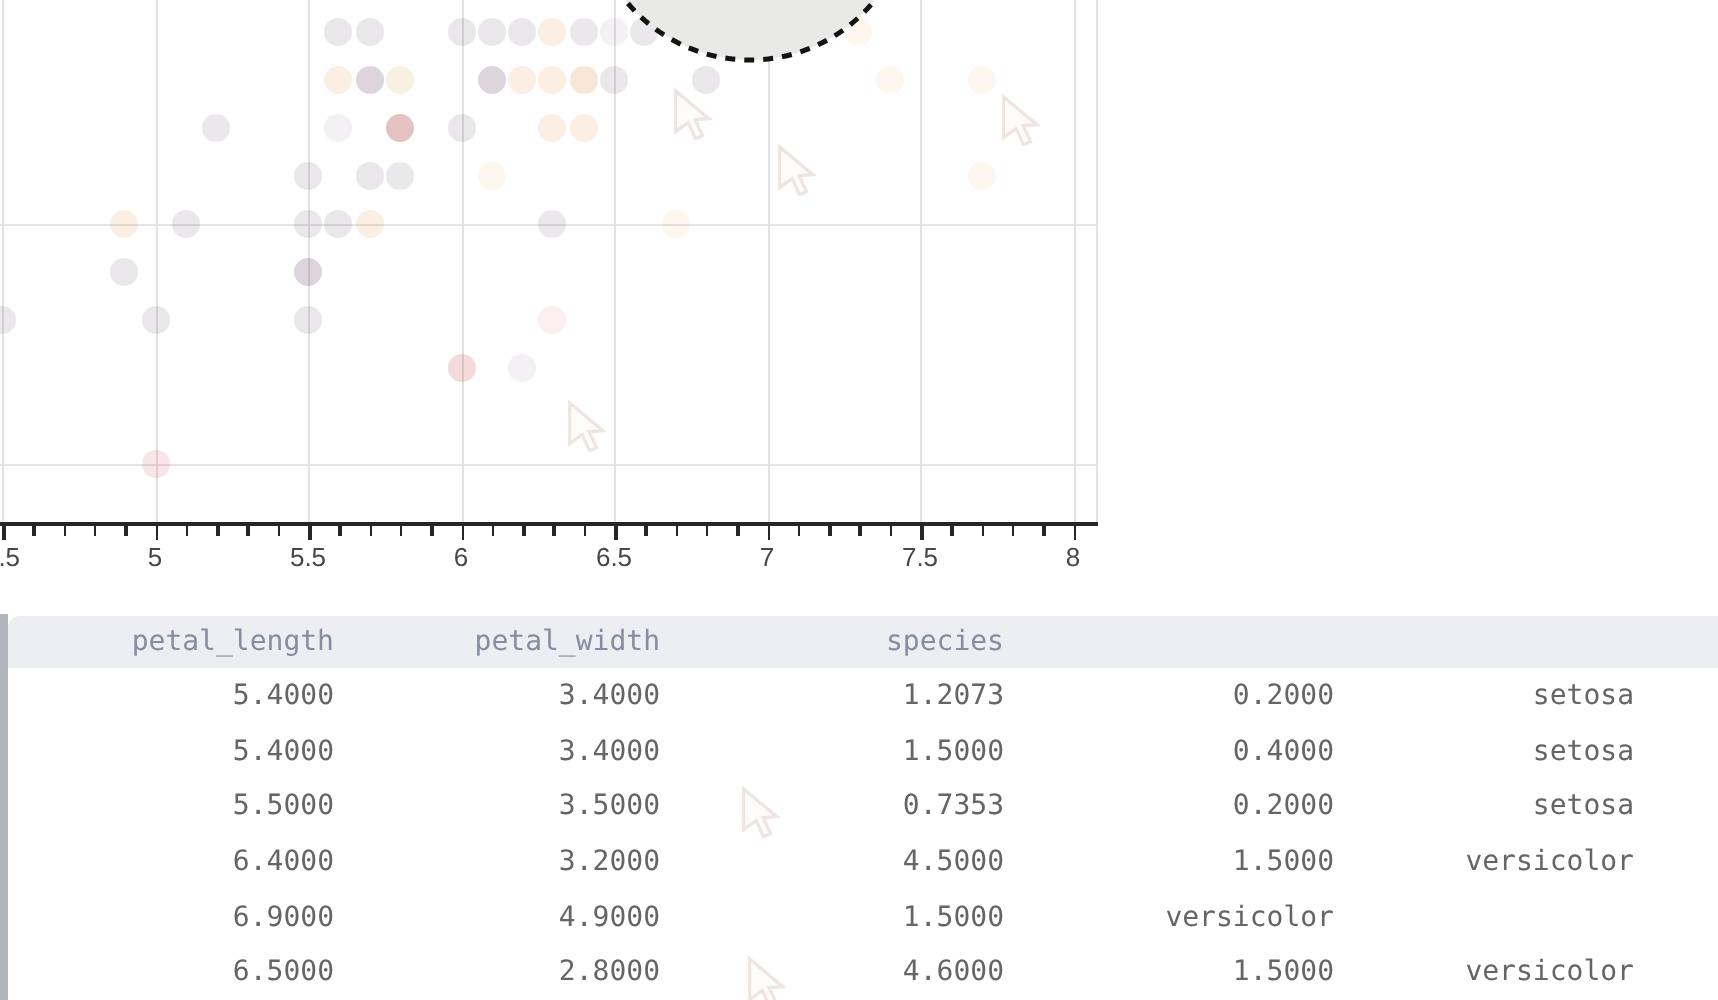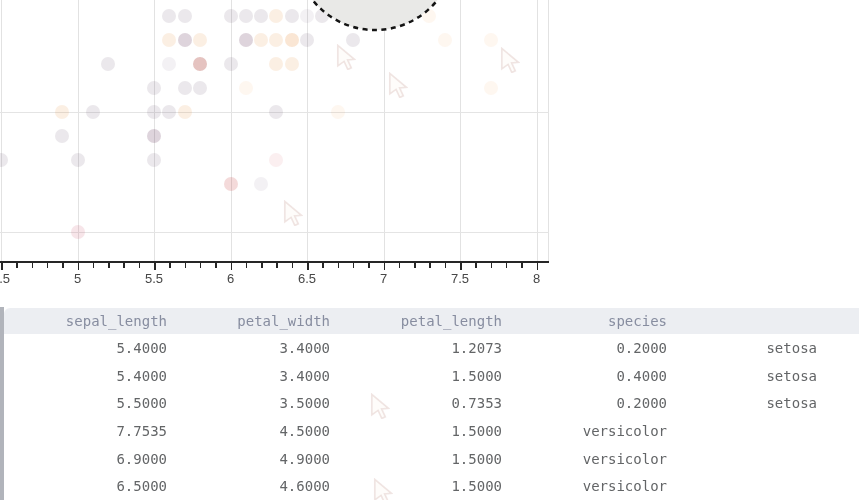--- a/index.html
+++ b/index.html
@@ -167,23 +167,22 @@
           <path d="M1 1 L1 16 L5.6 12.7 L8.3 18.6 L10.9 17.4 L8.2 11.6 L13.2 11.2 Z" fill="rgba(252,247,244,0.55)" stroke="rgba(196,156,146,0.28)" stroke-width="1.2"></path>
         </svg></div>
       <div class="ghost" style="left: 373px; top: 478px;"><svg width="20" height="26" viewBox="0 0 14 19">
           <path d="M1 1 L1 16 L5.6 12.7 L8.3 18.6 L10.9 17.4 L8.2 11.6 L13.2 11.2 Z" fill="rgba(252,247,244,0.55)" stroke="rgba(196,156,146,0.28)" stroke-width="1.2"></path>
         </svg></div>
     </div>
 
   <div id="tablewrap">
     <div class="scrollbar"></div>
     <div id="thead" class="tgrid">
-        <div class="hcell">sepal_length</div>
+        <div class="hcell">petal_length</div>
         <div class="hcell">petal_width</div>
-        <div class="hcell">petal_length</div>
         <div class="hcell">species</div>
       </div>
     <div id="tbody">
         <div class="trow tgrid">
           <div class="dcell">5.4000</div>
           <div class="dcell">3.4000</div>
           <div class="dcell">1.2073</div>
           <div class="dcell">0.2000</div>
           <div class="dcell">setosa</div>
         </div>
@@ -195,33 +194,35 @@
           <div class="dcell">setosa</div>
         </div>
         <div class="trow tgrid">
           <div class="dcell">5.5000</div>
           <div class="dcell">3.5000</div>
           <div class="dcell">0.7353</div>
           <div class="dcell">0.2000</div>
           <div class="dcell">setosa</div>
         </div>
         <div class="trow tgrid">
-          <div class="dcell">7.7535</div>
+          <div class="dcell">6.4000</div>
+          <div class="dcell">3.2000</div>
           <div class="dcell">4.5000</div>
           <div class="dcell">1.5000</div>
           <div class="dcell">versicolor</div>
         </div>
         <div class="trow tgrid">
           <div class="dcell">6.9000</div>
           <div class="dcell">4.9000</div>
           <div class="dcell">1.5000</div>
           <div class="dcell">versicolor</div>
         </div>
         <div class="trow tgrid">
           <div class="dcell">6.5000</div>
+          <div class="dcell">2.8000</div>
           <div class="dcell">4.6000</div>
           <div class="dcell">1.5000</div>
           <div class="dcell">versicolor</div>
         </div>
       </div>
   </div>
 
 </div>
 
 </body></html>

